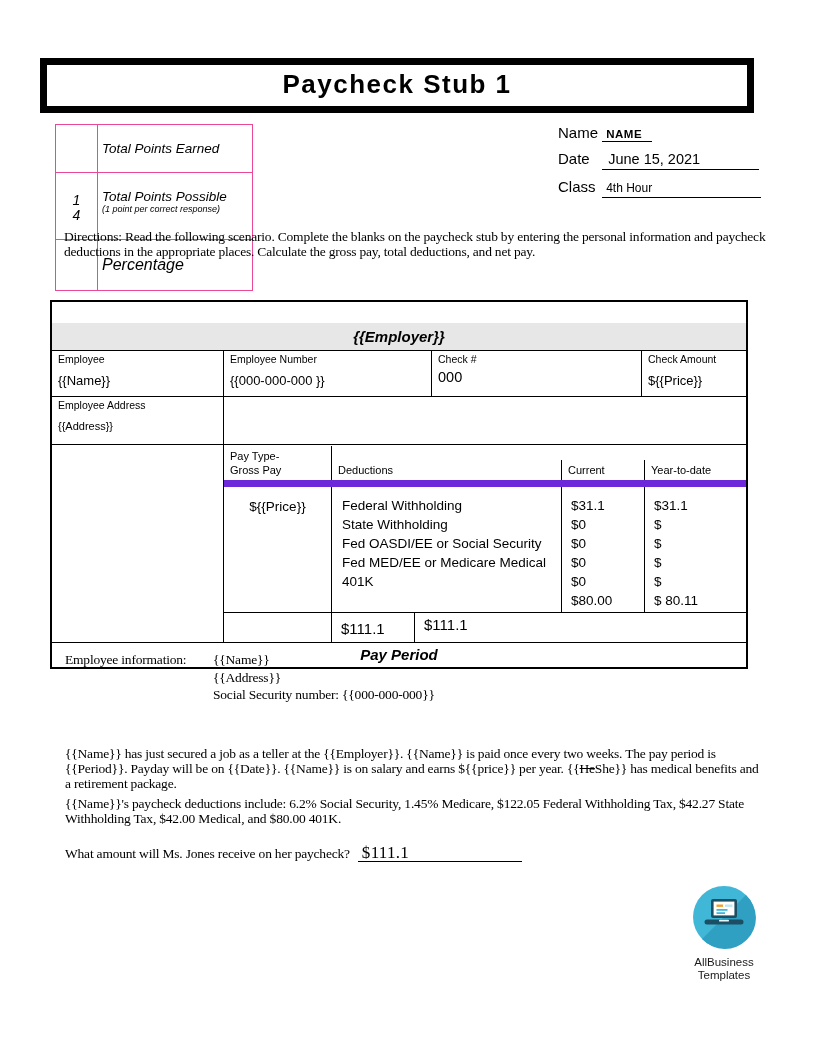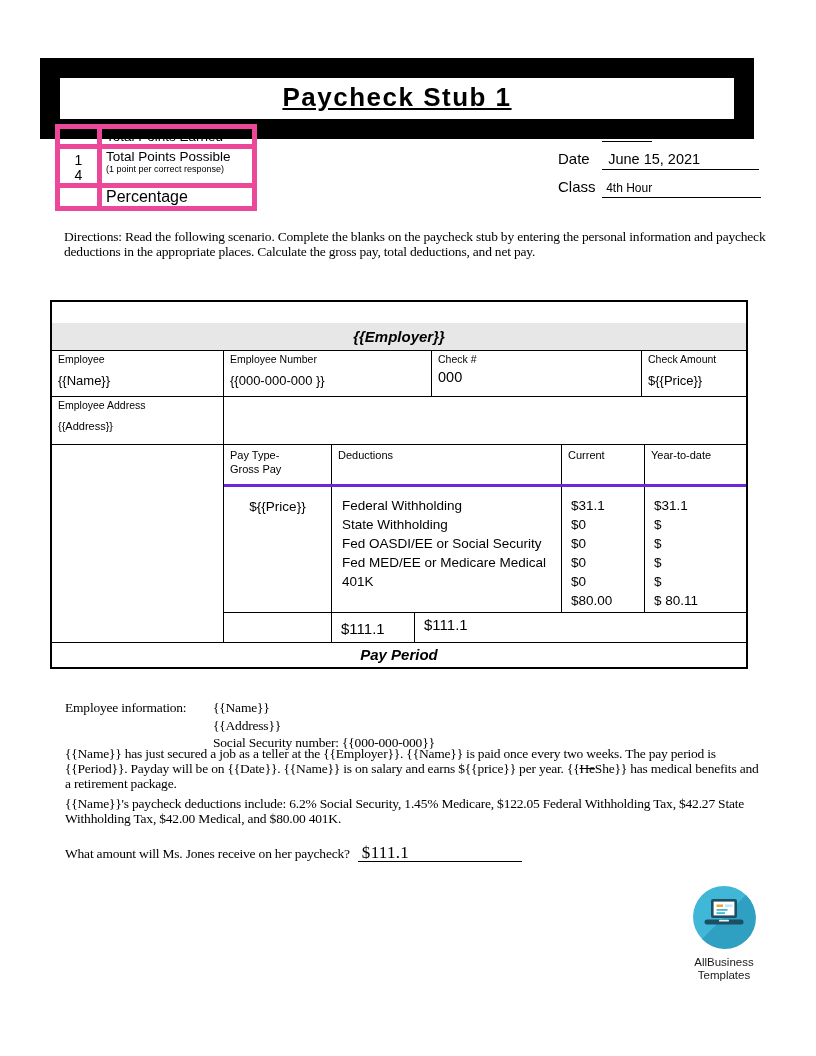--- a/index.html
+++ b/index.html
@@ -3,26 +3,26 @@
 <meta charset="utf-8">
 <style>
   * { box-sizing: border-box; margin: 0; padding: 0; }
   html, body { background: #ffffff; }
   .page {
     position: relative; width: 816px; height: 1056px; background: #fff;
     font-family: "Liberation Sans", sans-serif; color: #000; overflow: hidden;
   }
 
   
-  .title-outer { position: absolute; left: 40px; top: 58px; width: 714px; border: 2px solid #000; padding: 14px; background:#000;text-decoration:underline; }
+  .title-outer { position: absolute; left: 40px; top: 58px; width: 714px; border: 2px solid #000; padding: 1px; background:#000; }
   .title-inner { border: 4px solid #000; background: #fff; text-align: center; font-size: 26px; font-weight: bold; letter-spacing: 1.5px; padding: 4px 0 6px; }
 
   
   .points { position: absolute; left: 55px; top: 124px; border-collapse: collapse; }
-  .points td { border: 5px solid #ec4899; padding: 0 4px; vertical-align: top; }
+  .points td { border: 1px solid #ec4899; padding: 16px 4px; vertical-align: top; font-style: italic; }
   .points .num-cell { width: 42px; text-align: center; overflow: hidden; }
   .points .lbl-cell { width: 155px; }
   .points .r1 td { height: 18px; font-size: 13.5px; }
   .points .r2 td { height: 32px; }
   .points .r3 td { height: 18px; font-size: 16px; }
   .points .num { white-space: pre-line; font-size: 14px; line-height: 15px; padding-top: 4px; }
   .points .main-lbl { font-size: 13.5px; line-height: 15px; }
   .points .sub-lbl { font-size: 9px; line-height: 10px; }
 
   
@@ -46,39 +46,39 @@
   .cell { padding: 2px 6px; }
   .br { border-right: 1px solid #000; }
   .sm-lbl { font-size: 10.5px; line-height: 13px; }
   .cell-val { font-size: 13px; margin-top: 7px; }
   .w-emp { width: 172px; } .w-empno { width: 208px; } .w-chk { width: 210px; } .w-amt { flex: 1; }
   .chk-val { font-size: 14.5px; margin-top: 3px; }
   .addr-val { font-size: 11px; margin-top: 8px; }
   .row-main { height: 198px; border-bottom: 1px solid #000; display: flex; }
   .main-left { width: 172px; border-right: 1px solid #000; }
   .main-right { flex: 1; display: flex; flex-direction: column; }
-  .sub-head { display: flex; height: 42px; border-bottom: 3px solid #6d28d9; }
+  .sub-head { display: flex; height: 42px; border-bottom: 7px solid #6d28d9; align-items: flex-end; }
   .sub-detail { display: flex; height: 126px; border-bottom: 1px solid #000; }
   .sub-totals { display: flex; flex: 1; }
   .c1 { width: 108px; border-right: 1px solid #000; }
   .c2 { width: 230px; border-right: 1px solid #000; }
   .c3 { width: 83px; border-right: 1px solid #000; }
   .c4 { flex: 1; }
   .head-lbl { font-size: 11px; line-height: 14px; padding: 3px 6px; white-space: pre-line; }
   .gross-val { font-size: 13.5px; text-align: center; padding-top: 12px; }
   .ded-list { padding: 9px 0 0 10px; }
   .ded-list div, .amt-list div { font-size: 13.5px; line-height: 19px; min-height: 19px; }
   .amt-list { padding: 9px 0 0 9px; }
   .totals-lbl { font-size: 15px; padding: 3px 6px; }
   .totals-val { font-size: 15px; padding: 7px 0 0 9px; }
   .totals-val2 { font-size: 15px; padding: 3px 0 0 9px; }
   .row-period { height: 24px; line-height: 23px; text-align: center; font-weight: bold; font-style: italic; font-size: 15px; }
 
   
-  .emp-info { position: absolute; left: 65px; top: 652px; display: flex; margin-top: 48px; }
+  .emp-info { position: absolute; left: 65px; top: 652px; display: flex; }
   .emp-info .lbl { width: 148px; }
   .emp-info div.vals > div { min-height: 17.5px; }
 
   .para1 { position: absolute; left: 65px; top: 746px; width: 702px; }
   .para2 { position: absolute; left: 65px; top: 796px; width: 702px; }
   .struck { text-decoration: line-through; }
 
   .question { position: absolute; left: 65px; top: 845px; width: 702px; }
   .answer-blank { border-bottom: 1px solid #000; display: inline-block; width: 164px; margin-left: 8px; vertical-align: baseline; }
   .answer-val { font-size: 17px; letter-spacing: .3px; padding-left: 4px; }

